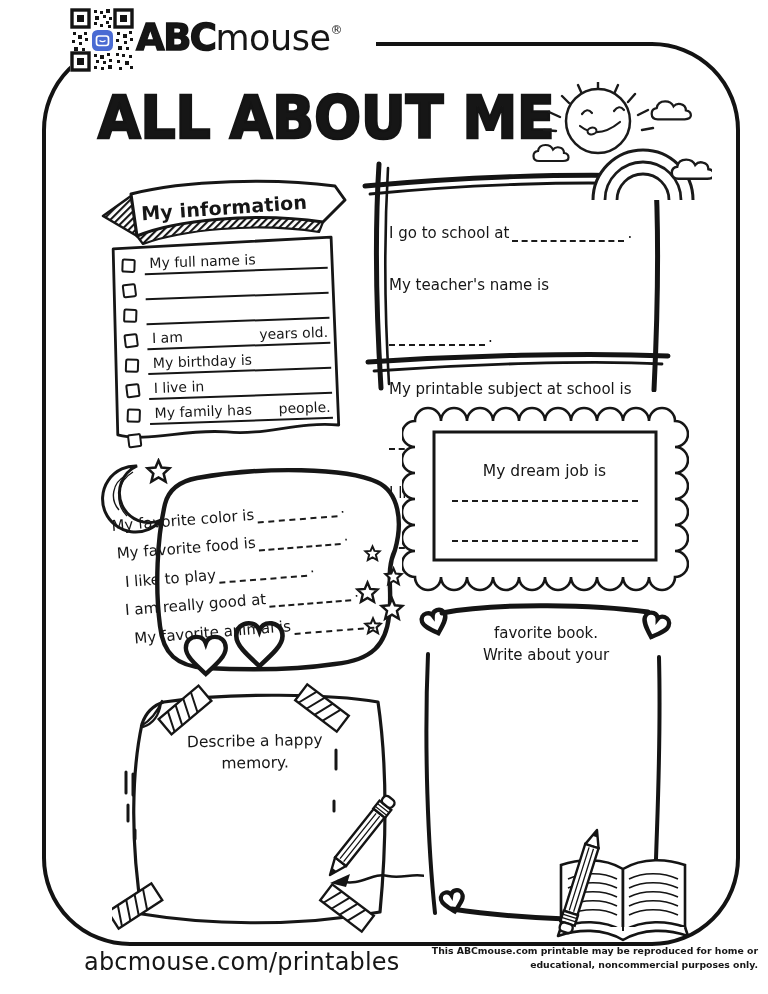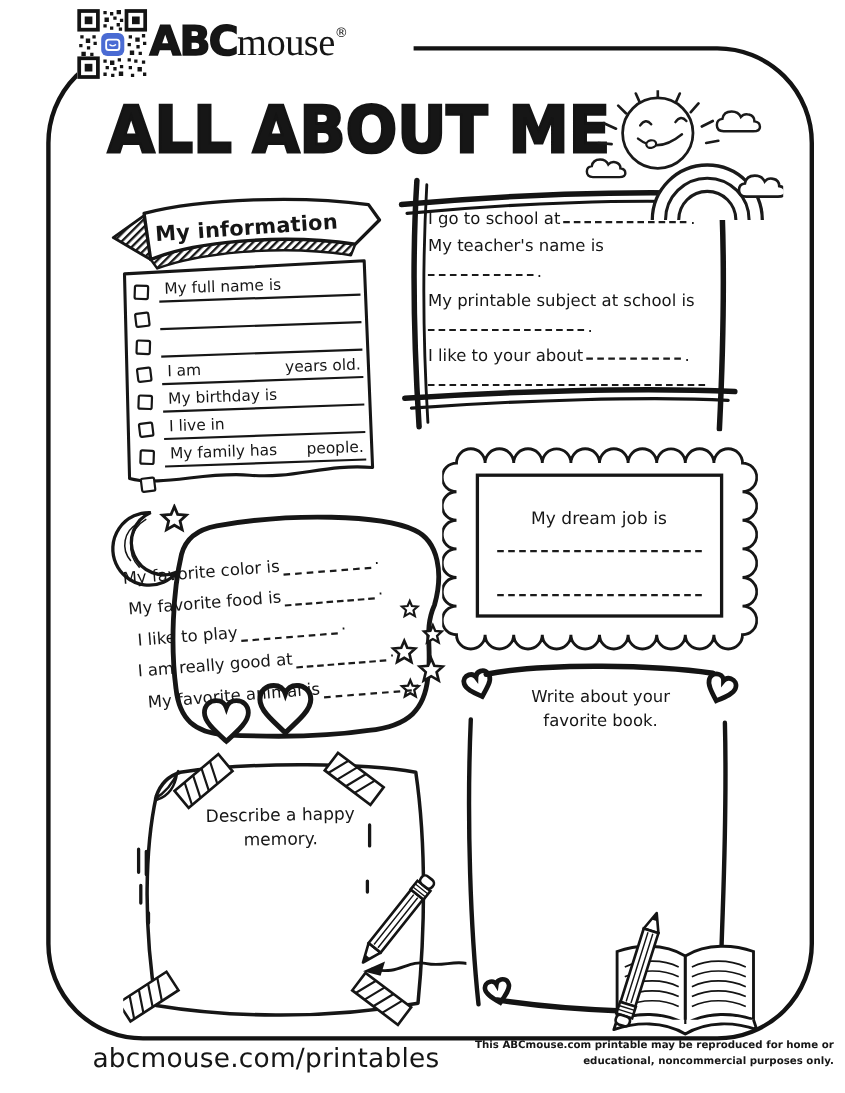--- a/index.html
+++ b/index.html
@@ -11,29 +11,29 @@
   .abs { position: absolute; }
   
   .frame {
     left: 42px; top: 42px; width: 698px; height: 904px;
     border: 4px solid #131313; border-radius: 88px;
   }
   .logo-mask { left: 126px; top: 30px; width: 250px; height: 30px; background: #fff; }
   
   .logo { left: 136px; top: 16px; white-space: nowrap; }
   .logo .abc  { font-size: 37px; font-weight: bold; letter-spacing: -1.5px; -webkit-text-stroke: 1.4px #141414; }
-  .logo .mouse{ font-size: 35px; font-weight: normal; letter-spacing: -0.5px; font-family: Liberation Serif, serif; }
+  .logo .mouse{ font-size: 35px; font-weight: normal; letter-spacing: -0.5px; }
   .logo .reg  { font-size: 12px; vertical-align: 16px; }
   .tagline { left: 139px; top: 58px; font-size: 13.5px; font-weight: 600; letter-spacing: 0.2px; }
   
   .title { left: 98px; top: 84px; font-size: 55px; font-weight: bold;
            letter-spacing: 0px; -webkit-text-stroke: 2.4px #141414; transform: scaleY(1.06); transform-origin: left top; white-space: nowrap; }
   
   .school-text { left: 389px; top: 190px; width: 270px; font-size: 15px; }
-  .srow { display: flex; margin-bottom: 6px; white-space: nowrap; }
+  .srow { display: flex; align-items: flex-end; margin-bottom: 6px; white-space: nowrap; margin-top: 34px; }
   .dash { display: inline-block; border-bottom: 2.2px dashed #1b1b1b; height: 13px; margin: 0 3px; }
   
   .banner-text { left: 141px; top: 196px; width: 180px; font-size: 19px; font-weight: bold;
                  transform: rotate(-4deg); letter-spacing: 0.2px; }
   
   .checklist { left: 121px; top: 251px; width: 206px; transform: rotate(-2deg); transform-origin: left top; }
   .clrow { display: flex; align-items: flex-end; height: 25px; gap: 9px; }
   .cbox { width: 14px; height: 14px; border: 2.4px solid #161616; border-radius: 2.5px;
           flex: none; margin-bottom: 3px; background: #fff; }
   .clrow:nth-child(odd)  .cbox { transform: rotate(4deg); }
@@ -303,22 +303,22 @@
       <path d="M0,0 L-7,17 L7,17 Z" fill="#fff" stroke="#141414" stroke-width="2.4" stroke-linejoin="round"></path>
       <path d="M0,0 L-2.8,7 L2.8,7 Z" fill="#141414"></path>
       <rect x="-7" y="17" width="14" height="70" fill="#fff" stroke="#141414" stroke-width="2.4"></rect>
       <path d="M-2.3,19 L-2.3,85 M2.3,19 L2.3,85" stroke="#141414" stroke-width="1.3" fill="none"></path>
       <rect x="-7.5" y="87" width="15" height="11" fill="#fff" stroke="#141414" stroke-width="2.4"></rect>
       <path d="M-7.5,90.5 L7.5,90.5 M-7.5,94 L7.5,94" stroke="#141414" stroke-width="1.3"></path>
       <rect x="-6.5" y="98" width="13" height="9" rx="4" fill="#fff" stroke="#141414" stroke-width="2.4"></rect>
     </g>
   </svg>
   <div class="abs book-text">
+    <div>favorite book.</div>
     <div>Write about your</div>
-    <div>favorite book.</div>
   </div>
 
   <svg class="abs" style="left:112px;top:680px" width="312" height="262" viewBox="0 0 312 262">
     <path d="M52,22 C120,12 220,14 266,22 C276,90 274,170 268,232 C180,248 90,244 30,234 C18,160 20,90 30,44 C34,32 42,25 52,22 Z" fill="#fff" stroke="#161616" stroke-width="3.2" stroke-linejoin="round"></path>
     <path d="M50,21 C44,35 36,42 29,46 M49,23 C47,36 40,44 31,47" fill="none" stroke="#161616" stroke-width="2.2" stroke-linecap="round"></path>
     <path d="M14,92 L14,113 M21,94 L21,115 M16,125 L16,141 M23,150 L23,159 M224,70 L224,89 M222,121 L222,131" fill="none" stroke="#161616" stroke-width="3" stroke-linecap="round"></path>
     <use href="#tape" transform="translate(73,30) rotate(-40)"></use>
     <use href="#tape" transform="translate(210,28) rotate(37)"></use>
     <use href="#tape" transform="translate(23,226) rotate(-33)"></use>
     <use href="#tape" transform="translate(235,228) rotate(37)"></use>

